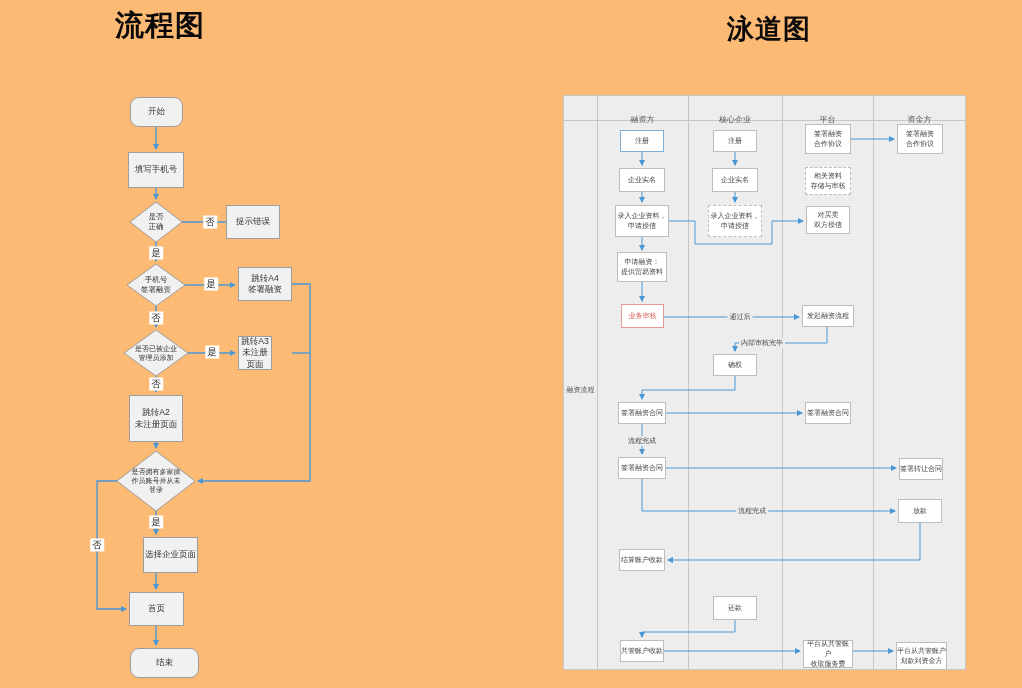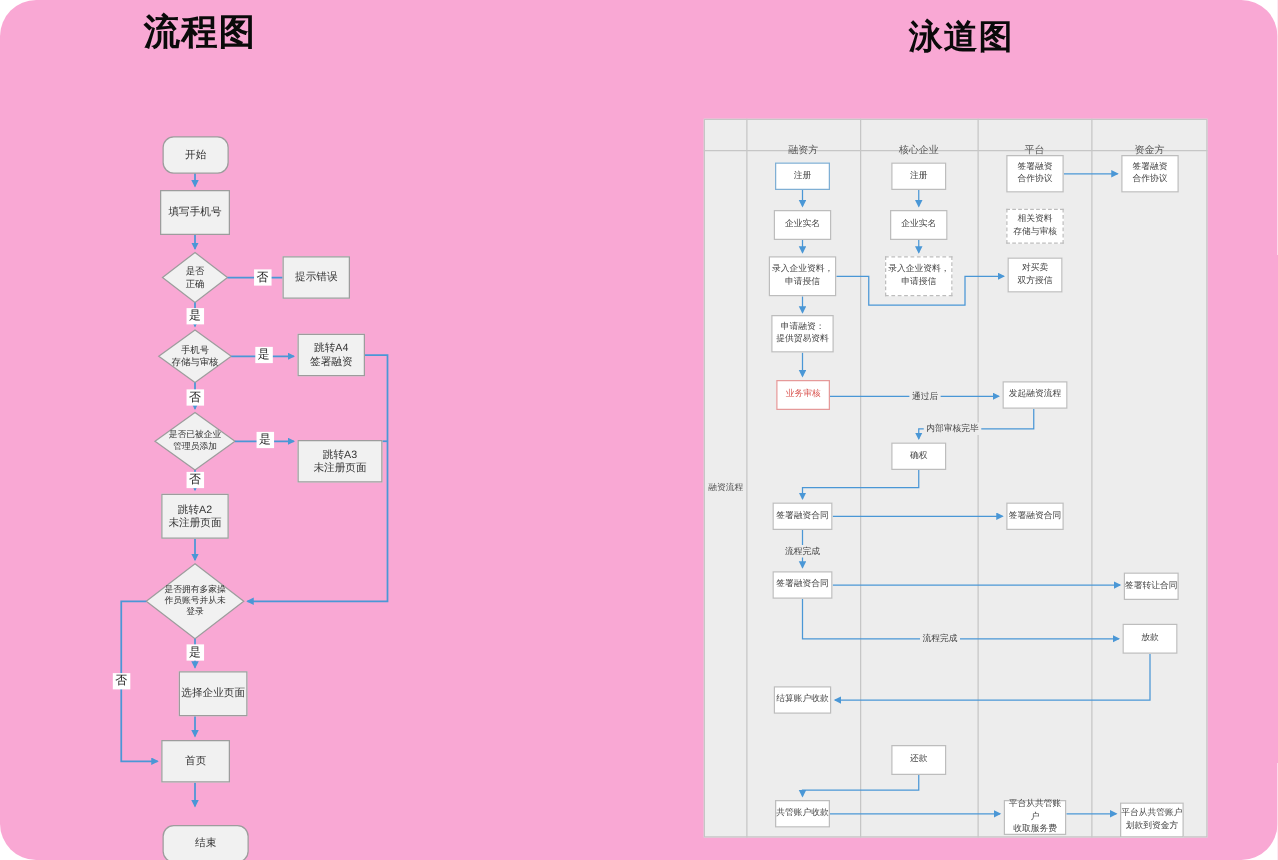--- a/index.html
+++ b/index.html
@@ -1,26 +1,26 @@
 <!DOCTYPE html>
 <html><head>
 <meta charset="utf-8">
 <style>
   html,body{margin:0;padding:0;background:#fff;}
-  #canvas{position:relative;width:1022px;height:688px;background:#f9a8d4;overflow:hidden;
-          font-family:"Liberation Sans","DejaVu Sans",sans-serif;border-radius:29px;}
+  #canvas{position:relative;width:1022px;height:688px;background:#fdba74;overflow:hidden;
+          font-family:"Liberation Sans","DejaVu Sans",sans-serif;}
   .title{position:absolute;margin:0;font-weight:bold;color:#0a0a0a;letter-spacing:1px;}
   #fc-title{left:115px;top:6px;font-size:29px;}
   #sl-title{left:727px;top:11px;font-size:27px;}
 
   
   .fc-node{position:absolute;box-sizing:border-box;background:#f1f1f1;border:1px solid #9d9d9d;
            display:flex;align-items:center;justify-content:center;text-align:center;
            font-size:8.5px;color:#333;white-space:pre-line;line-height:1.35;z-index:3;}
-  .fc-round{border-radius:9px;margin-top:12px;}
+  .fc-round{border-radius:9px;}
   .dtext{position:absolute;transform:translate(-50%,-50%);text-align:center;font-size:7.5px;
          color:#333;white-space:pre-line;line-height:1.3;z-index:3;width:max-content;}
   .elbl{position:absolute;transform:translate(-50%,-50%);font-size:9.5px;color:#222;
         background:#fff;padding:0 2px;z-index:4;}
   .elbl.slbg{background:#ededed;font-size:7px;color:#444;}
 
   
   #sl-table{position:absolute;left:563px;top:95px;width:403px;height:575px;
             box-sizing:border-box;background:#ededed;border:1px solid #c6c6c6;z-index:1;}
   .sl-vline{position:absolute;top:95px;width:1px;height:575px;background:#c6c6c6;z-index:1;}
@@ -109,28 +109,28 @@
       <path d="M853,651 H893" marker-end="url(#arw)"></path>
     </g>
   </svg>
 
   <div class="fc-node fc-round" style="left:130px;top:97px;width:53px;height:30px">开始</div>
   <div class="fc-node" style="left:128px;top:152px;width:56px;height:36px">填写手机号</div>
   <div class="dtext" style="left:156px;top:222px">是否
 正确</div>
   <div class="fc-node" style="left:226px;top:205px;width:54px;height:34px">提示错误</div>
   <div class="dtext" style="left:156px;top:285px">手机号
-存储与审核</div>
+签署融资</div>
   <div class="fc-node" style="left:238px;top:267px;width:54px;height:34px">跳转A4
 签署融资</div>
   <div class="dtext" style="left:156px;top:353px;font-size:7px">是否已被企业
 管理员添加</div>
-  <div class="fc-node" style="left:238px;top:352px;width:68px;height:34px">跳转A3
+  <div class="fc-node" style="left:238px;top:336px;width:34px;height:34px">跳转A3
 未注册页面</div>
-  <div class="fc-node" style="left:129px;top:395px;width:54px;height:36px">跳转A2
+  <div class="fc-node" style="left:129px;top:395px;width:54px;height:47px">跳转A2
 未注册页面</div>
   <div class="dtext" style="left:156px;top:481px;font-size:7px">是否拥有多家操
 作员账号并从未
 登录</div>
   <div class="fc-node" style="left:143px;top:537px;width:55px;height:36px">选择企业页面</div>
   <div class="fc-node" style="left:129px;top:592px;width:55px;height:34px">首页</div>
   <div class="fc-node fc-round" style="left:130px;top:648px;width:69px;height:30px">结束</div>
 
   <div class="elbl" style="left:210px;top:222px">否</div>
   <div class="elbl" style="left:156px;top:253px">是</div>

